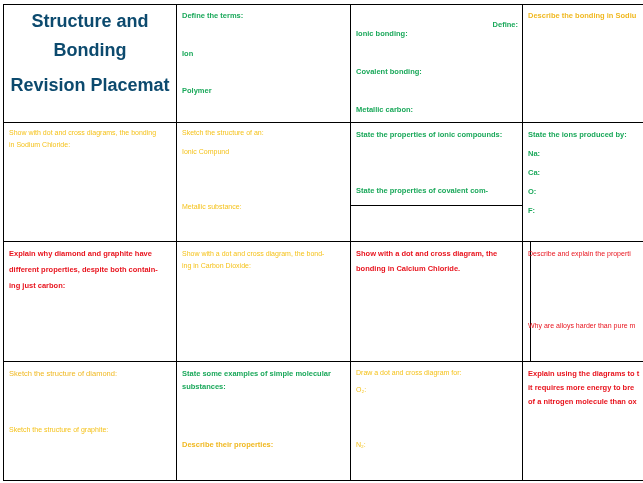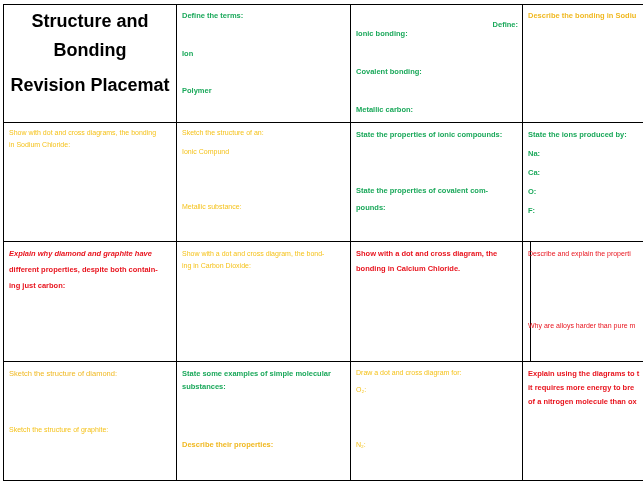--- a/index.html
+++ b/index.html
@@ -4,21 +4,21 @@
   <style>
     html, body { margin: 0; padding: 0; background: #ffffff; }
     body { width: 643px; height: 483px; overflow: hidden; position: relative; font-family: "Liberation Sans", sans-serif; }
     .grid { position: absolute; left: 3px; top: 4px; width: 700px; height: 476px; }
     .cell { position: absolute; box-sizing: border-box; border: 1px solid #000; padding: 5px 5px; overflow: hidden; }
     .cell p { margin: 0; position: absolute; left: 5px; right: 4px; font-size: 7.5px; line-height: 16px; font-weight: bold; }
     .green { color: #1aa85a; }
     .yellow { color: #f5c21a; font-weight: normal !important; }
     .yellow-b { color: #f0b820; }
     .red { color: #e8141e; }
-    .title { position: absolute; left: 0; right: 0; text-align: center; color: #000000; font-weight: bold; font-size: 18px; line-height: 29px; font-family: "Liberation Sans", sans-serif; }
+    .title { position: absolute; left: 0; right: 0; text-align: center; color: #0c4a6e; font-weight: bold; font-size: 18px; line-height: 29px; font-family: "Liberation Sans", sans-serif; }
   </style>
 </head>
 <body>
 
 <div class="grid">
 
   <div class="cell" style="left:0;top:0;width:174px;height:119px;">
     <div class="title" style="top:2px;">Structure and</div>
     <div class="title" style="top:31px;">Bonding</div>
     <div class="title" style="top:66px;">Revision Placemat</div>
@@ -45,36 +45,36 @@
     <p class="yellow" style="top:2px;white-space:nowrap;font-size:7px;">Show with dot and cross diagrams, the bonding</p>
     <p class="yellow" style="top:14px;font-size:7px;">in Sodium Chloride:</p>
   </div>
 
   <div class="cell" style="left:173px;top:118px;width:175px;height:120px;">
     <p class="yellow" style="top:2px;font-size:7px;">Sketch the structure of an:</p>
     <p class="yellow" style="top:21px;font-size:7px;">Ionic Compund</p>
     <p class="yellow" style="top:76px;font-size:7px;">Metallic substance:</p>
   </div>
 
-  <div class="cell" style="left:347px;top:118px;width:173px;height:120px;">
+  <div class="cell" style="left:347px;top:118px;width:173px;height:84px;">
     <p class="green" style="top:4px;">State the properties of ionic compounds:</p>
     <p class="green" style="top:60px;">State the properties of covalent com-</p>
     <p class="green" style="top:77px;">pounds:</p>
   </div>
 
   <div class="cell" style="left:519px;top:118px;width:180px;height:120px;">
     <p class="green" style="top:4px;">State the ions produced by:</p>
     <p class="green" style="top:23px;">Na:</p>
     <p class="green" style="top:42px;">Ca:</p>
     <p class="green" style="top:61px;">O:</p>
     <p class="green" style="top:80px;">F:</p>
   </div>
 
   <div class="cell" style="left:0;top:237px;width:174px;height:121px;">
-    <p class="red" style="top:4px;font-style:italic;">Explain why diamond and graphite have</p>
+    <p class="red" style="top:4px;">Explain why diamond and graphite have</p>
     <p class="red" style="top:20px;white-space:nowrap;">different properties, despite both contain-</p>
     <p class="red" style="top:36px;">ing just carbon:</p>
   </div>
 
   <div class="cell" style="left:173px;top:237px;width:175px;height:121px;">
     <p class="yellow" style="top:4px;white-space:nowrap;font-size:7px;">Show with a dot and cross diagram, the bond-</p>
     <p class="yellow" style="top:16px;font-size:7px;">ing in Carbon Dioxide:</p>
   </div>
 
   <div class="cell" style="left:347px;top:237px;width:181px;height:121px;">

